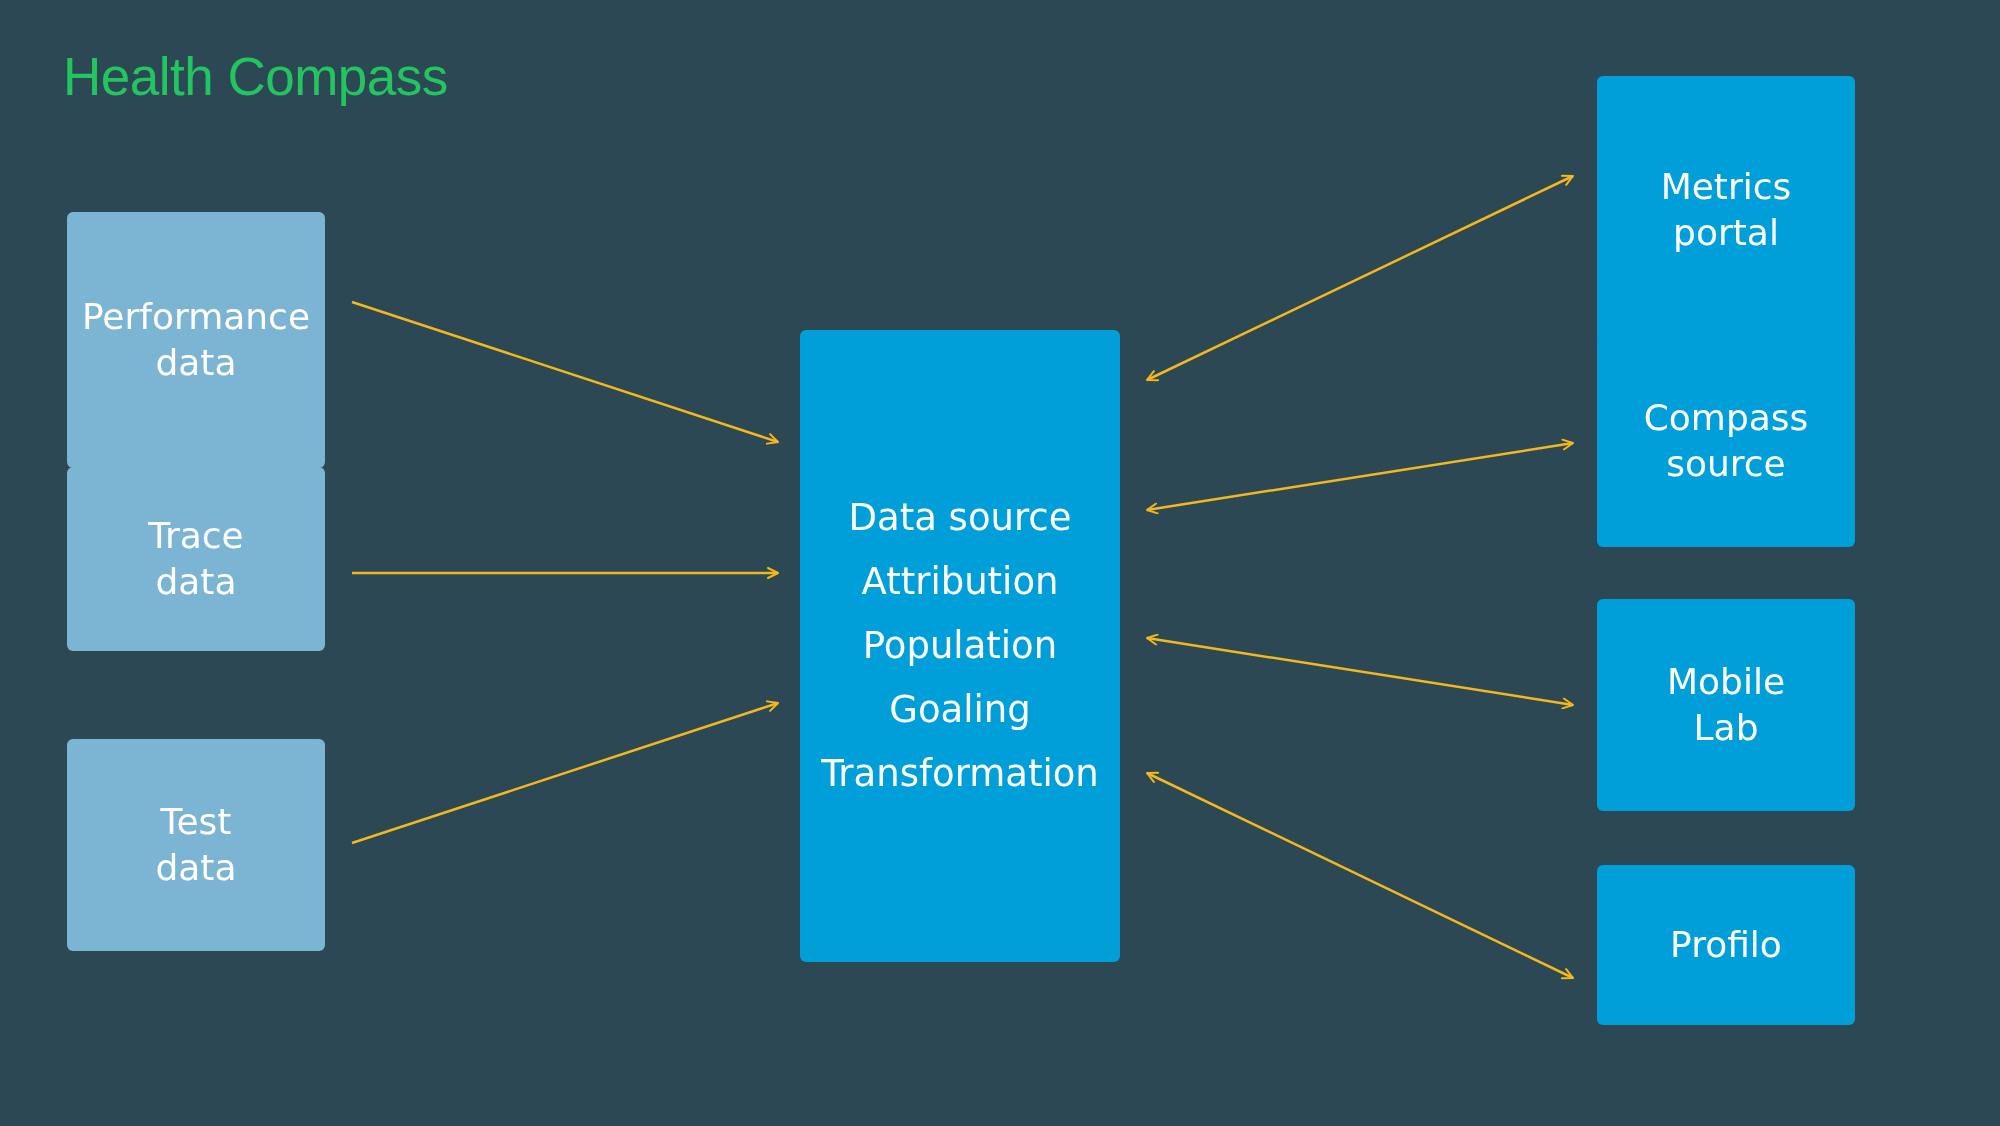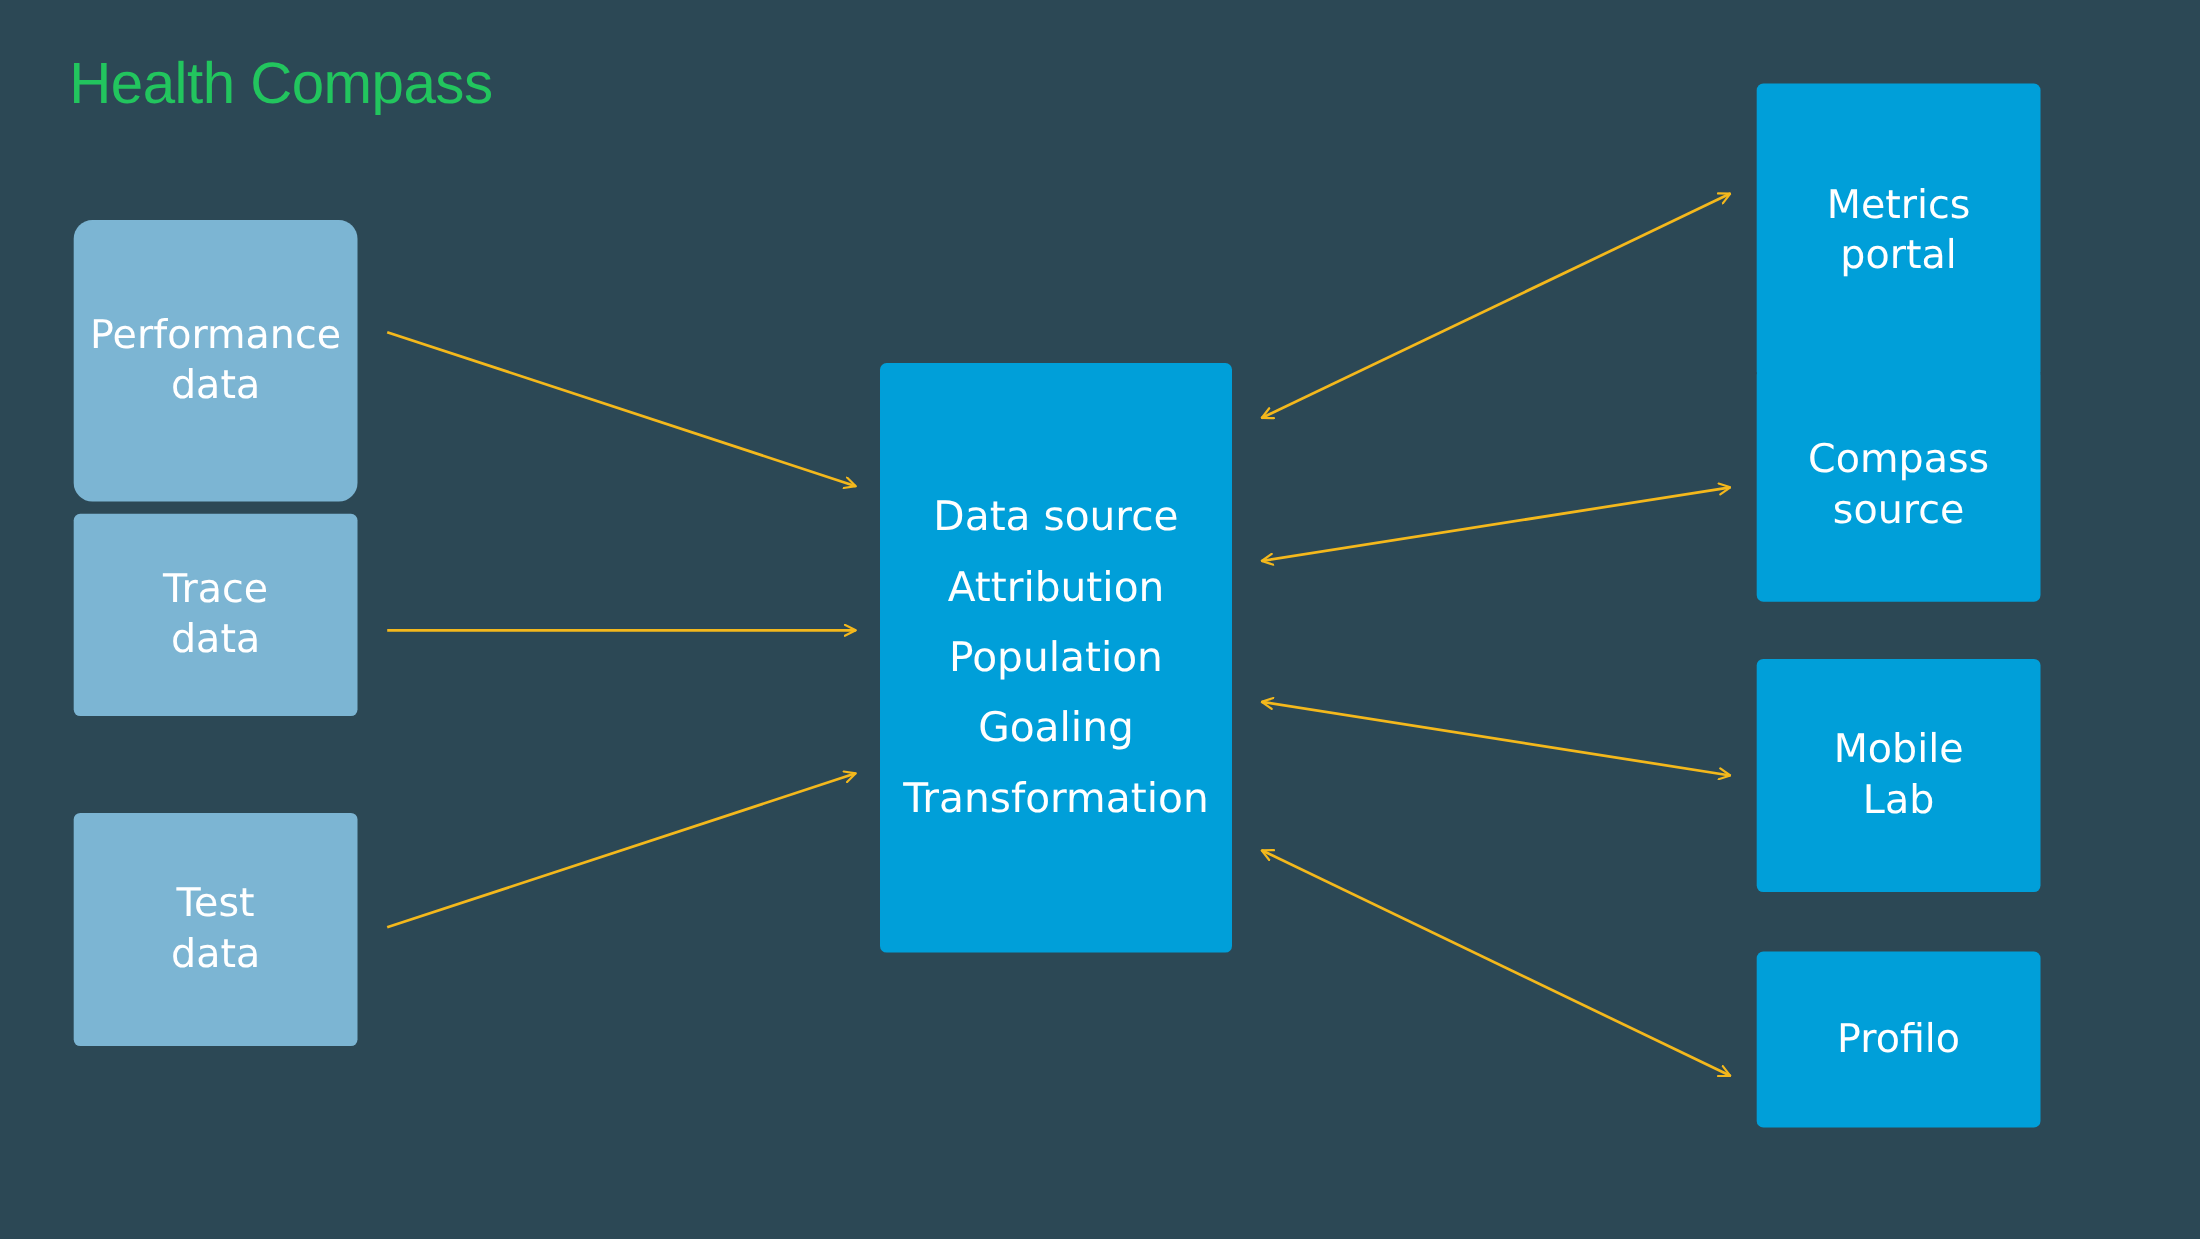--- a/index.html
+++ b/index.html
@@ -19,31 +19,31 @@
     position:absolute; border-radius:6px;
     display:flex; align-items:center; justify-content:center;
     text-align:center; color:#ffffff;
     font-size:36px; line-height:46px;
     box-sizing:border-box;
   }
   .box span { display:block; }
   .src { background:#7cb5d3; left:67px; width:258px; }
   .dst { background:#009fd9; left:1597px; width:258px; }
   .center {
-    background:#009fd9; left:800px; top:330px; width:320px; height:536px;
+    background:#009fd9; left:800px; top:330px; width:320px; height:632px;
     flex-direction:column; font-size:37px; line-height:64px;align-items:center;
   }
   svg.arrows { position:absolute; left:0; top:0; }
 </style>
 </head>
 <body>
 
 <div class="title">Health Compass</div>
 
-<div class="box src" style="top:200px;height:256px;border-radius:17px;">
+<div class="box src" style="top:212px;height:256px;">
   <div>
     <span>Performance</span>
     <span>data</span>
   </div>
 </div>
 <div class="box src" style="top:467px;height:184px;">
   <div>
     <span>Trace</span>
     <span>data</span>
   </div>

